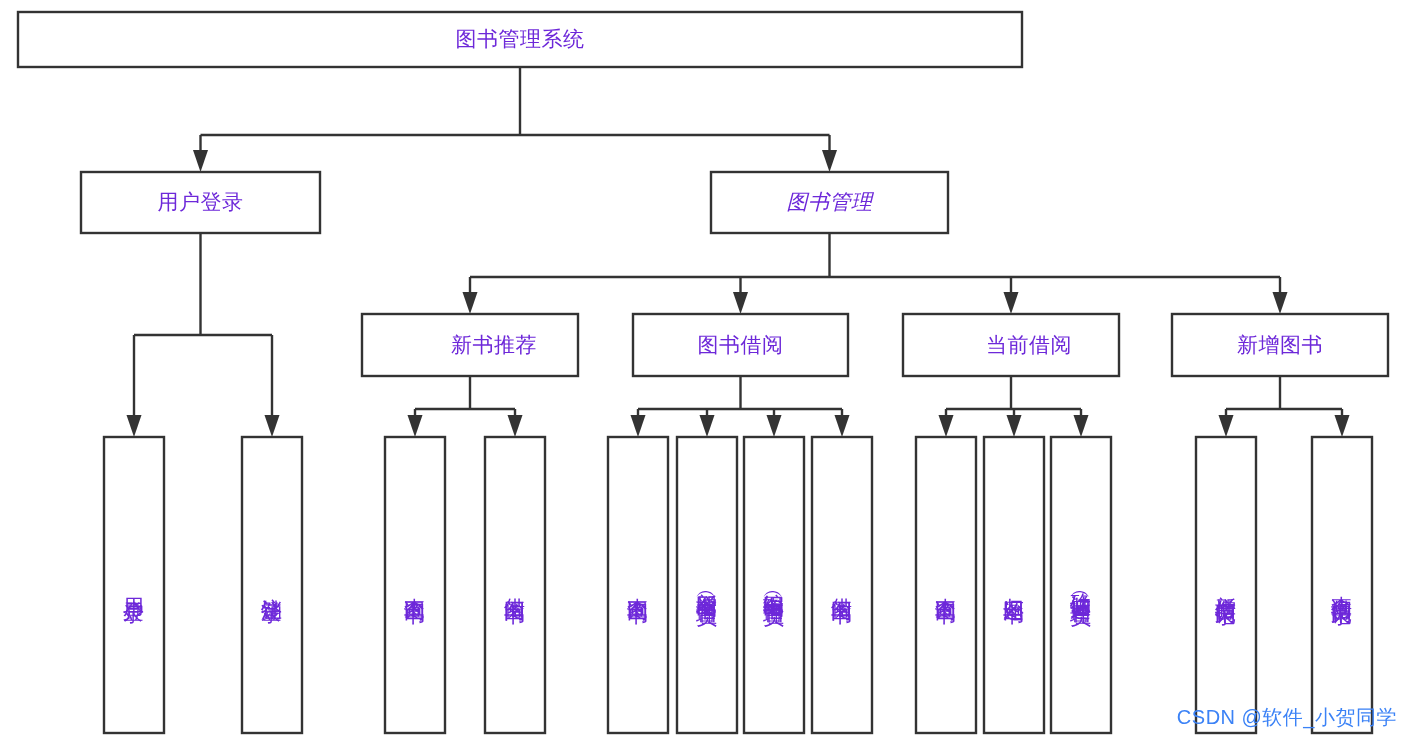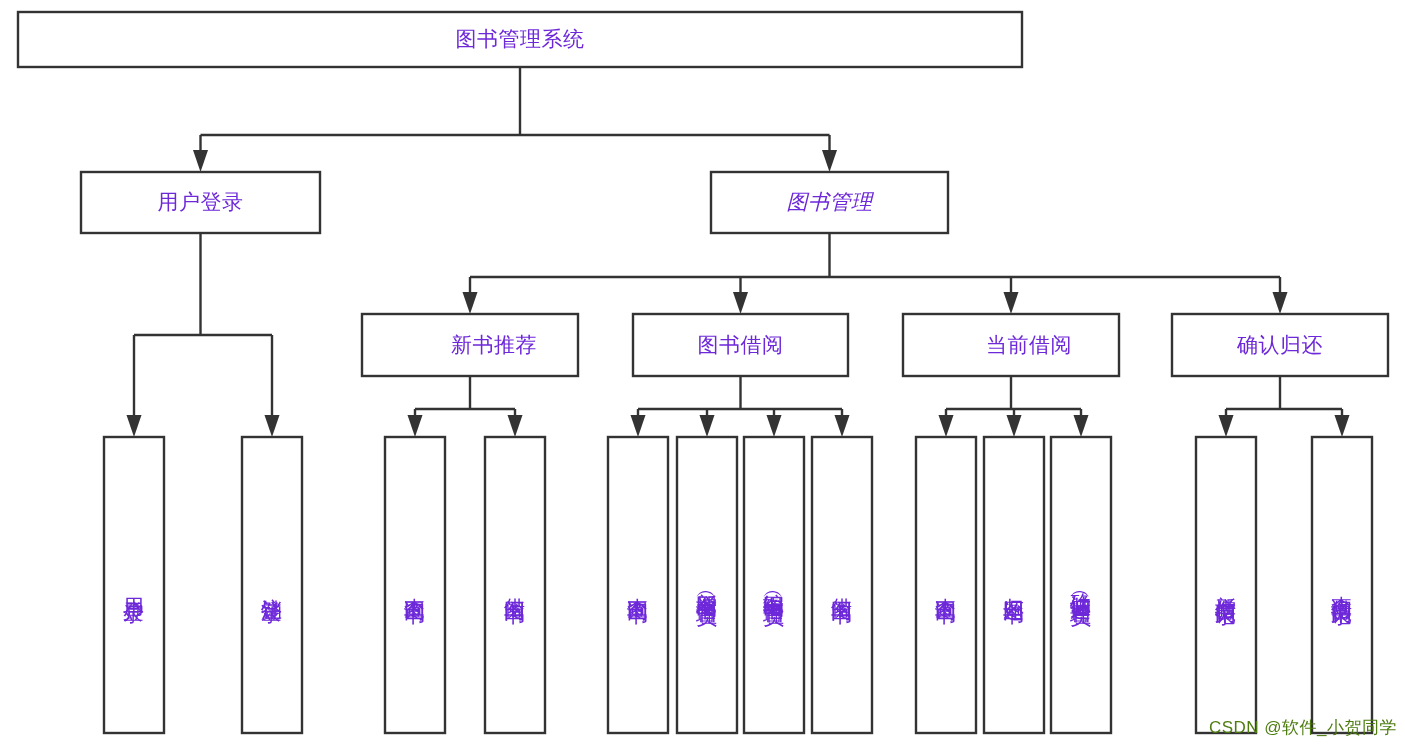--- a/index.html
+++ b/index.html
@@ -55,23 +55,23 @@
   .node-label.vertical {
     writing-mode: vertical-rl;
     text-orientation: upright;
     font-size: 21px;
     letter-spacing: 2px;
     line-height: 1.1;
   }
   .watermark {
     position: absolute;
     right: 8px;
-    bottom: 8px;
-    font-size: 17px;
-    color: #4d7c0f;
+    bottom: 16px;
+    font-size: 20px;
+    color: #3b82f6;
     letter-spacing: 0.5px;
     white-space: nowrap;
   }
 </style>
 </head>
 <body>
 
 <div id="diagram-root">
 
   <svg class="flow" viewBox="0 0 1405 747" xmlns="http://www.w3.org/2000/svg">
@@ -153,21 +153,21 @@
       </g>
   </svg>
 
   <div id="label-layer">
       <div class="node-label" style="left: 18px; top: 12px; width: 1004px; height: 55px;">图书管理系统</div>
       <div class="node-label" style="left: 81px; top: 172px; width: 239px; height: 61px;">用户登录</div>
       <div class="node-label" style="left: 711px; top: 172px; width: 237px; height: 61px; font-style: italic;">图书管理</div>
       <div class="node-label" style="left: 362px; top: 314px; width: 216px; height: 62px; margin-left: 24px;">新书推荐</div>
       <div class="node-label" style="left: 633px; top: 314px; width: 215px; height: 62px;">图书借阅</div>
       <div class="node-label" style="left: 903px; top: 314px; width: 252px; height: 62px;">当前借阅</div>
-      <div class="node-label" style="left: 1172px; top: 314px; width: 216px; height: 62px;">确认归还</div>
+      <div class="node-label" style="left: 1172px; top: 314px; width: 216px; height: 62px;">新增图书</div>
       <div class="node-label vertical" style="left: 104px; top: 437px; width: 60px; height: 296px;">用户登录</div>
       <div class="node-label vertical" style="left: 242px; top: 437px; width: 60px; height: 296px;">注销登录</div>
       <div class="node-label vertical" style="left: 385px; top: 437px; width: 60px; height: 296px;">查询图书</div>
       <div class="node-label vertical" style="left: 485px; top: 437px; width: 60px; height: 296px;">借阅图书</div>
       <div class="node-label vertical" style="left: 608px; top: 437px; width: 60px; height: 296px;">查询图书</div>
       <div class="node-label vertical" style="left: 677px; top: 437px; width: 60px; height: 296px;">新增图书（管理员）</div>
       <div class="node-label vertical" style="left: 744px; top: 437px; width: 60px; height: 296px;">编辑图书（管理员）</div>
       <div class="node-label vertical" style="left: 812px; top: 437px; width: 60px; height: 296px;">借阅图书</div>
       <div class="node-label vertical" style="left: 916px; top: 437px; width: 60px; height: 296px;">查询图书</div>
       <div class="node-label vertical" style="left: 984px; top: 437px; width: 60px; height: 296px;">归还图书</div>

